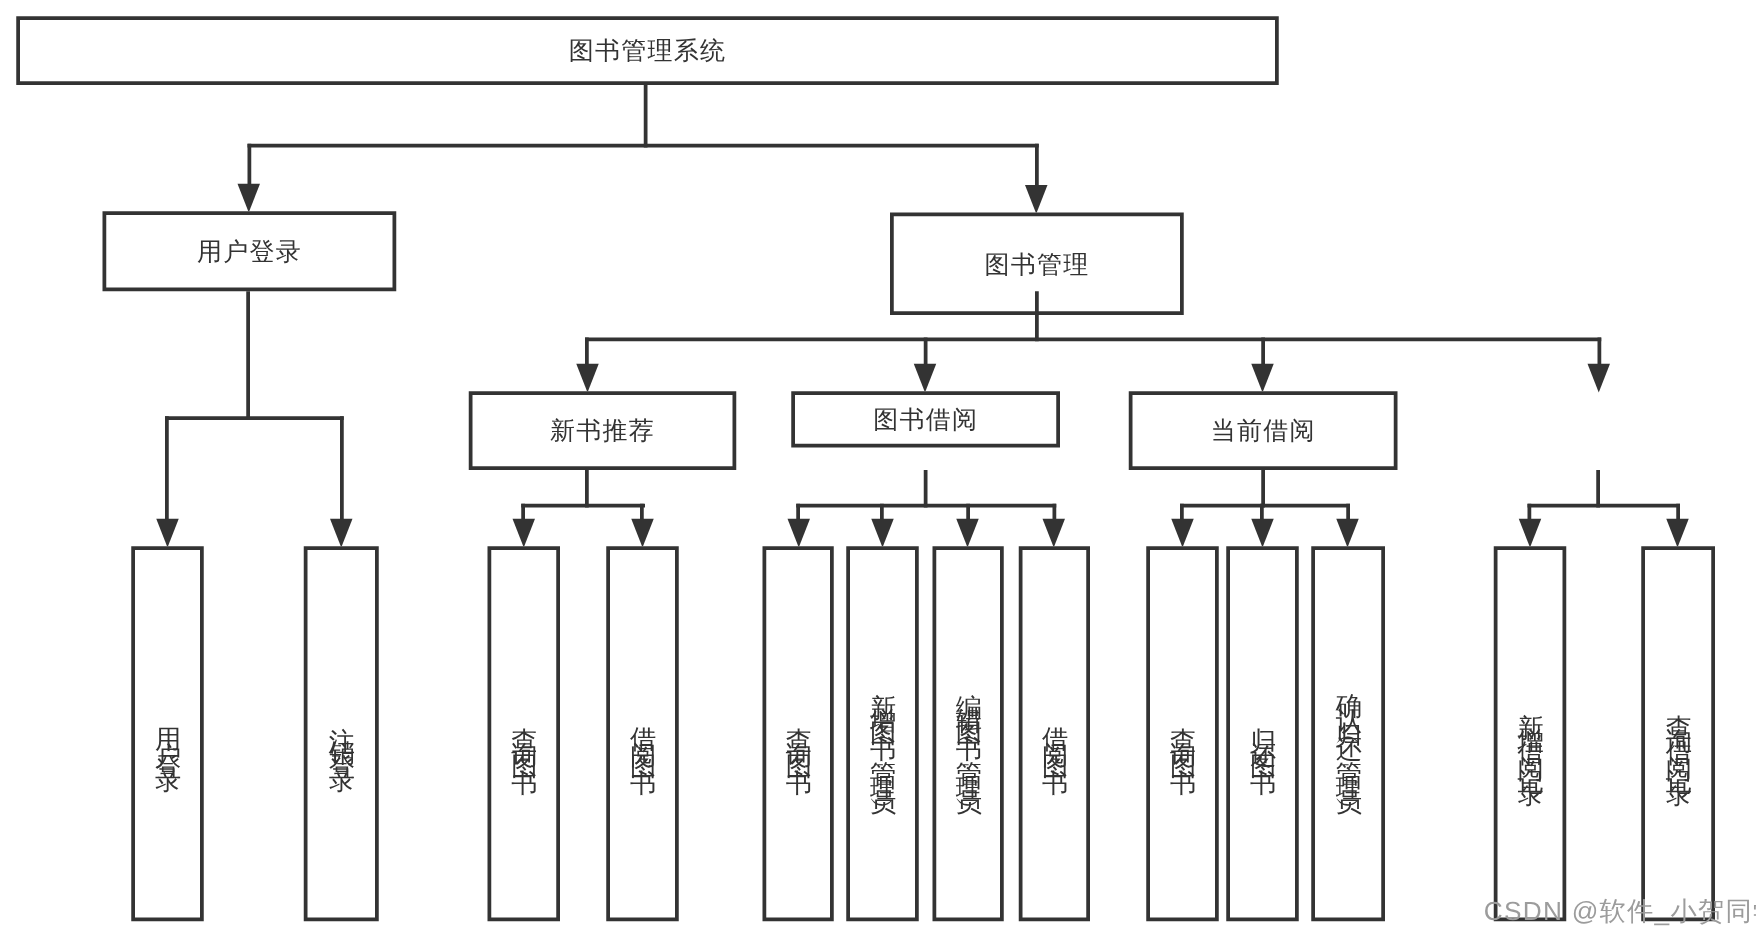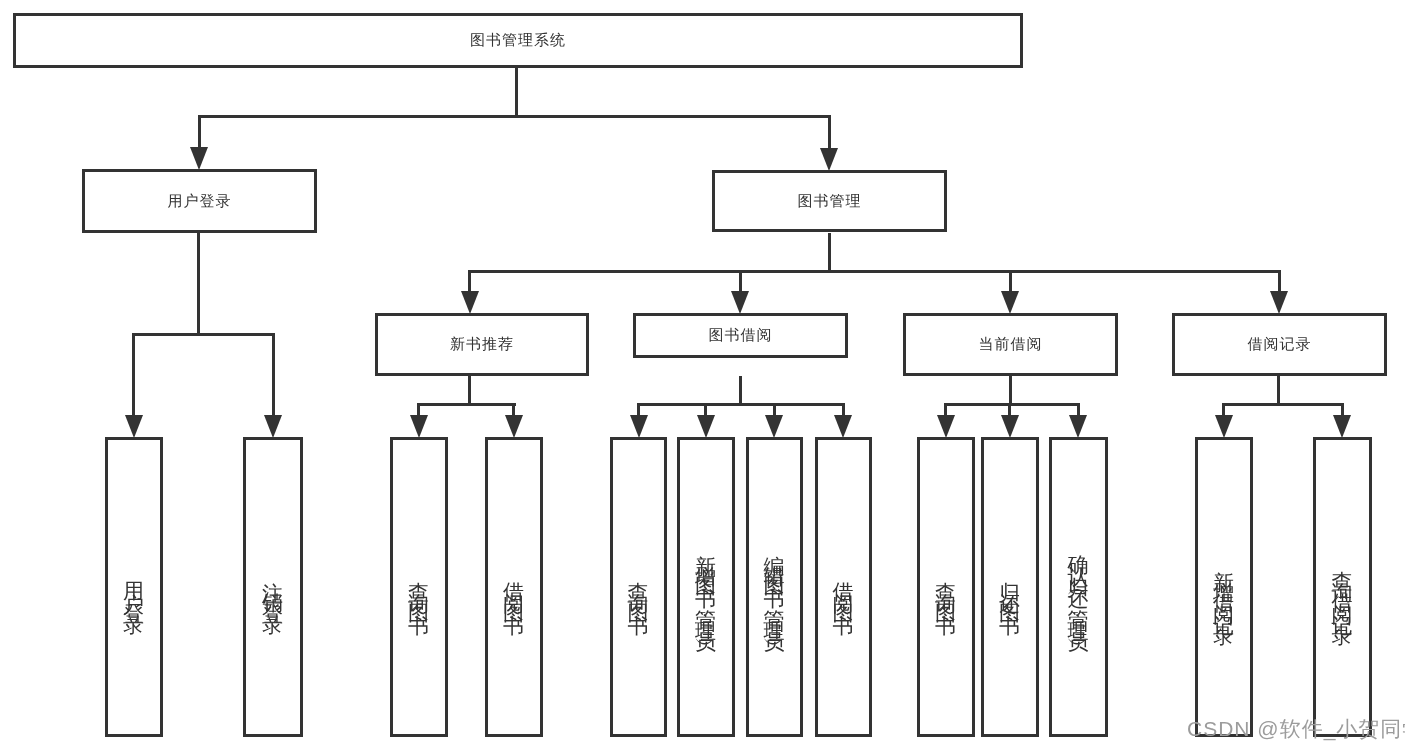--- a/index.html
+++ b/index.html
@@ -4,21 +4,21 @@
 <style>
   html,body{margin:0;padding:0;background:#fff;}
   .stage{
     position:relative;width:1405px;height:747px;background:#ffffff;overflow:hidden;
     font-family:"Liberation Sans",sans-serif;
   }
   .box{
     position:absolute;box-sizing:border-box;background:#ffffff;
     border:3px solid #333333;display:flex;align-items:center;justify-content:center;
   }
-  .hlabel{font-size:15px;color:#333333;letter-spacing:1px;white-space:nowrap;}
+  .hlabel{font-size:20px;color:#333333;letter-spacing:1px;white-space:nowrap;}
   .vbox{top:437px;height:300px;}
   .vlabel{
     writing-mode:vertical-rl;text-orientation:mixed;
     font-size:21px;line-height:1.2;letter-spacing:11px;color:#333333;white-space:nowrap;
   }
   .vline{position:absolute;width:3px;background:#333333;}
   .hline{position:absolute;height:3px;background:#333333;}
   .arr{
     position:absolute;width:0;height:0;
     border-left:9px solid transparent;border-right:9px solid transparent;
@@ -41,21 +41,21 @@
   <div class="vline" style="left:515px;top:68px;height:50px;"></div>
   <div class="hline" style="left:198px;top:115px;width:633px;"></div>
   <div class="vline" style="left:198px;top:115px;height:38px;"></div>
   <div class="vline" style="left:828px;top:115px;height:38px;"></div>
   <div class="arr" style="left:190px;top:147px;"></div>
   <div class="arr" style="left:820px;top:148px;"></div>
 
   <div class="box" style="left:82px;top:169px;width:235px;height:64px;">
     <span class="hlabel">用户登录</span>
   </div>
-  <div class="box" style="left:712px;top:170px;width:235px;height:62px;">
+  <div class="box" style="left:712px;top:170px;width:235px;height:82px;">
     <span class="hlabel">图书管理</span>
   </div>
 
   <div class="vline" style="left:197px;top:233px;height:103px;"></div>
   <div class="hline" style="left:132px;top:333px;width:143px;"></div>
   <div class="vline" style="left:132px;top:333px;height:85px;"></div>
   <div class="vline" style="left:272px;top:333px;height:85px;"></div>
   <div class="arr" style="left:125px;top:415px;"></div>
   <div class="arr" style="left:264px;top:415px;"></div>
 
@@ -71,23 +71,20 @@
   <div class="arr" style="left:1270px;top:291px;"></div>
 
   <div class="box" style="left:363px;top:313px;width:214px;height:63px;margin-left:12px;">
     <span class="hlabel">新书推荐</span>
   </div>
   <div class="box" style="left:633px;top:313px;width:215px;height:45px;">
     <span class="hlabel">图书借阅</span>
   </div>
   <div class="box" style="left:903px;top:313px;width:215px;height:63px;align-items:center;">
     <span class="hlabel">当前借阅</span>
-  </div>
-  <div class="box" style="left:1172px;top:313px;width:215px;height:63px;">
-    <span class="hlabel">借阅记录</span>
   </div>
 
   <div class="vline" style="left:468px;top:376px;height:30px;"></div>
   <div class="hline" style="left:417px;top:403px;width:99px;"></div>
   <div class="vline" style="left:417px;top:403px;height:15px;"></div>
   <div class="vline" style="left:512px;top:403px;height:15px;"></div>
   <div class="arr" style="left:410px;top:415px;"></div>
   <div class="arr" style="left:505px;top:415px;"></div>
 
   <div class="vline" style="left:739px;top:376px;height:30px;"></div>

